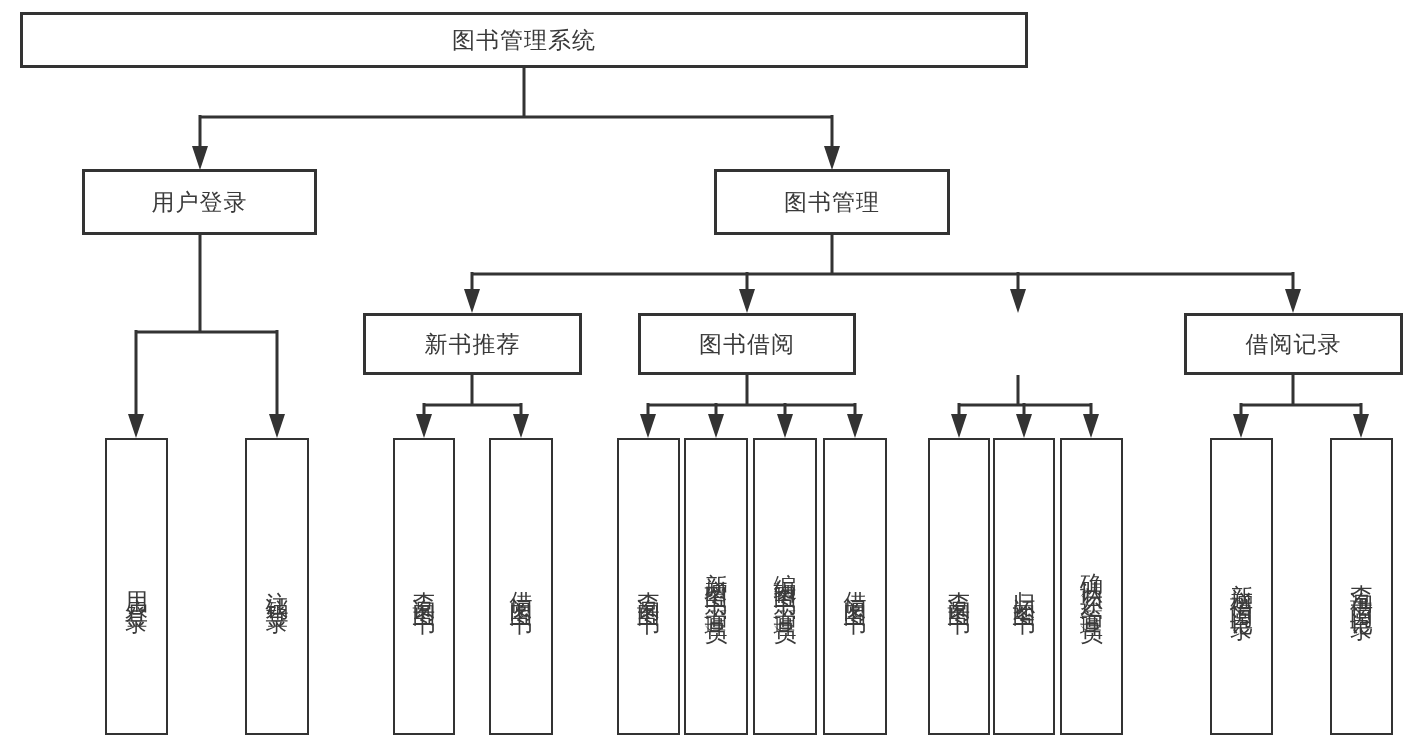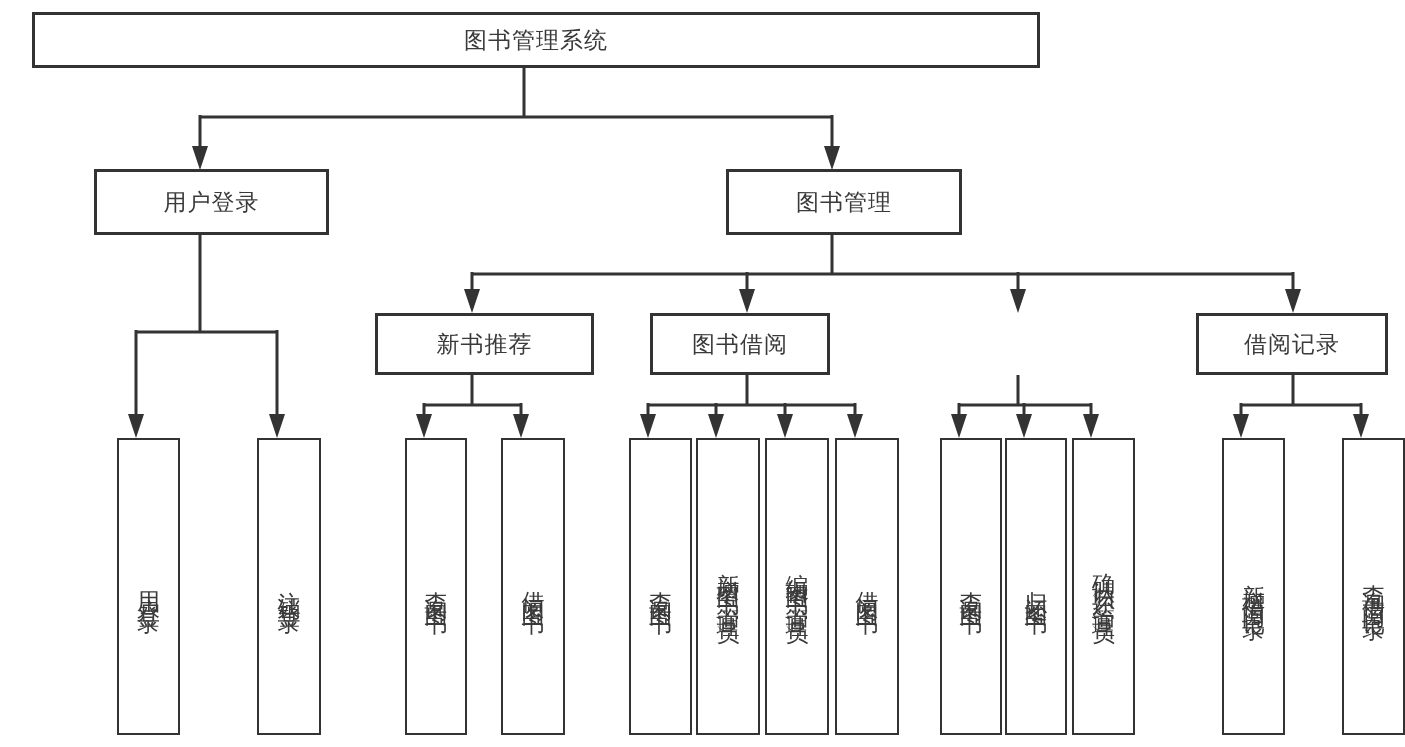--- a/index.html
+++ b/index.html
@@ -27,21 +27,20 @@
   }
   .node {
     position: absolute;
     background: #ffffff;
     border: 3px solid var(--color-box_border);
     display: flex;
     align-items: center;
     justify-content: center;
     text-align: center;
     line-height: 1;
-    margin-left: 12px;
   }
   .h-node { font-size: 23px; letter-spacing: 1px; }
   .leaf {
     top: 438px;
     height: 297px;
     border-width: 2.5px;
     writing-mode: vertical-rl;
     text-orientation: mixed;
     font-size: 23px;
     letter-spacing: 7px;
@@ -118,22 +117,22 @@
              M1233,414 L1249,414 L1241,438 Z
              M1353,414 L1369,414 L1361,438 Z"></path>
   </svg>
 
   <div class="node h-node" style="left:20px; top:12px; width:1008px; height:56px;">图书管理系统</div>
 
   <div class="node h-node" style="left:82px; top:169px; width:235px; height:66px;">用户登录</div>
   <div class="node h-node" style="left:363px; top:313px; width:219px; height:62px;">新书推荐</div>
 
   <div class="node h-node" style="left:714px; top:169px; width:236px; height:66px;">图书管理</div>
-  <div class="node h-node" style="left:638px; top:313px; width:180px; height:62px;text-align:right;">图书借阅</div>
-  <div class="node h-node" style="left:1184px; top:313px; width:192px; height:62px;">借阅记录</div>
+  <div class="node h-node" style="left:638px; top:313px; width:218px; height:62px;text-align:right;">图书借阅</div>
+  <div class="node h-node" style="left:1184px; top:313px; width:219px; height:62px;">借阅记录</div>
 
   <div class="node leaf" style="left:105px; width:63px;">用户登录</div>
   <div class="node leaf" style="left:245px; width:64px;">注销登录</div>
 
   <div class="node leaf" style="left:393px; width:62px;">查询图书</div>
   <div class="node leaf" style="left:489px; width:64px;">借阅图书</div>
 
   <div class="node leaf" style="left:617px; width:63px;">查询图书</div>
   <div class="node leaf" style="left:684px; width:64px;">新增图书（管理员）</div>
   <div class="node leaf" style="left:753px; width:64px;">编辑图书（管理员）</div>

